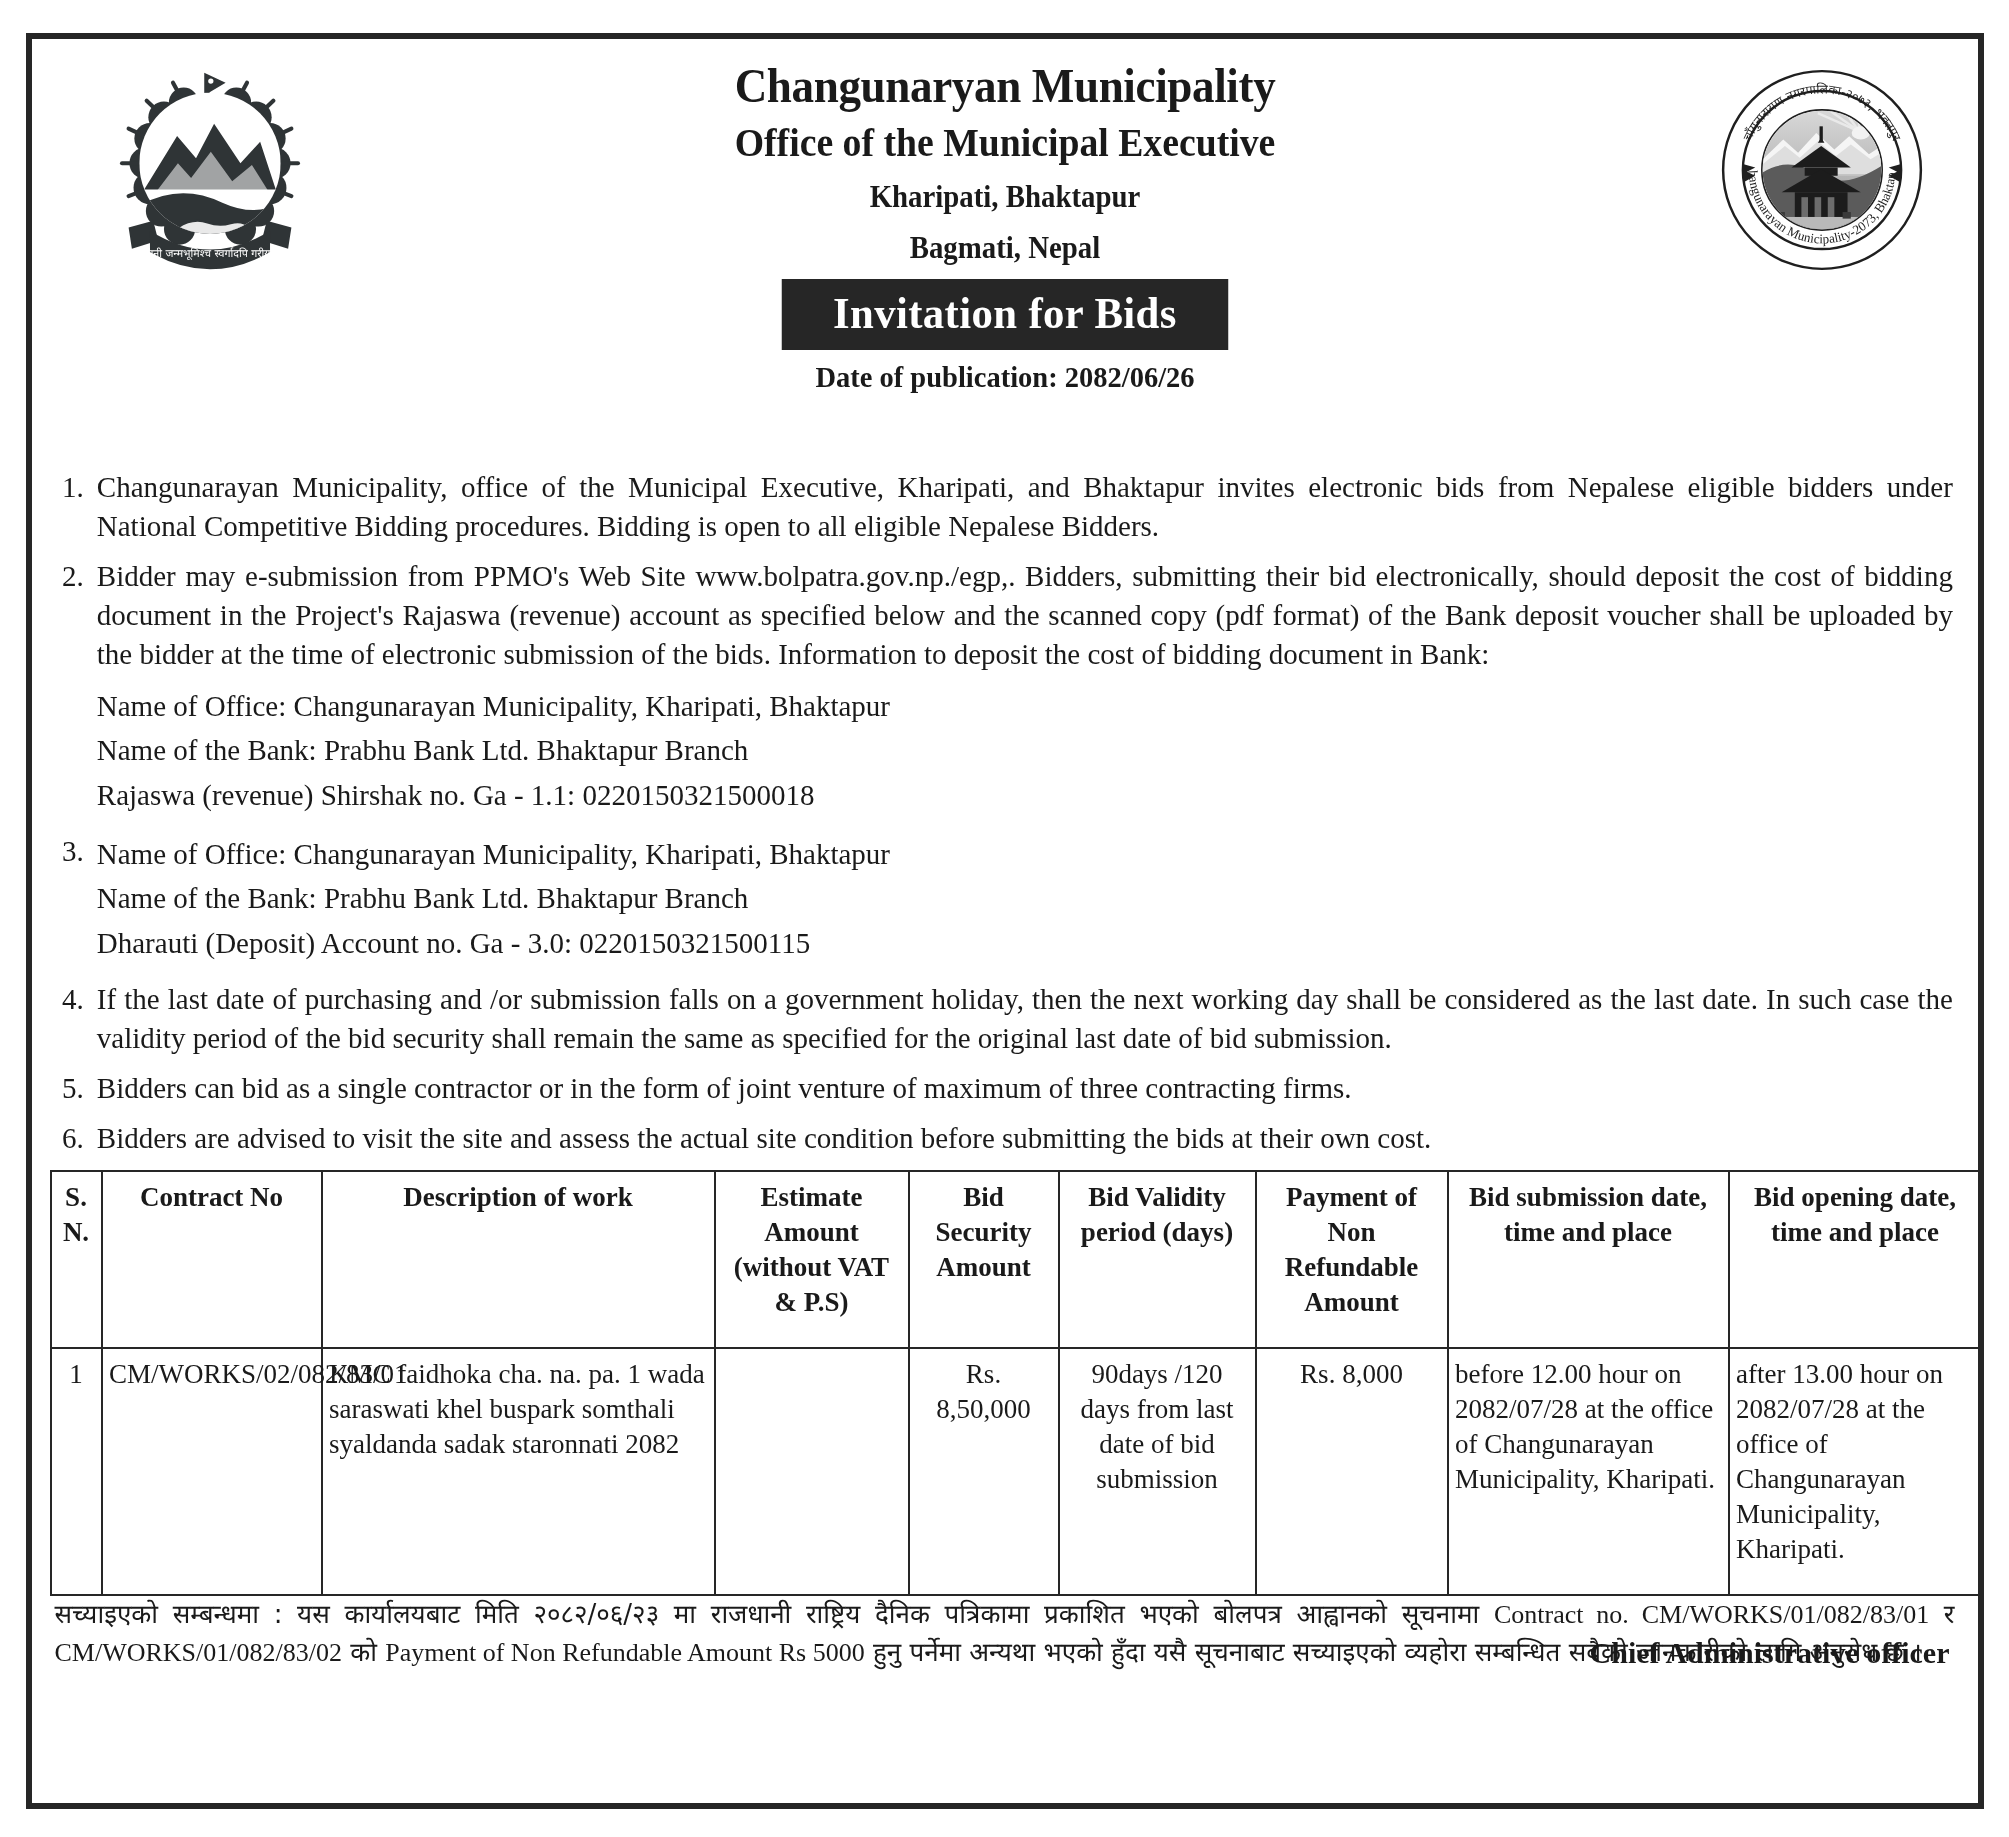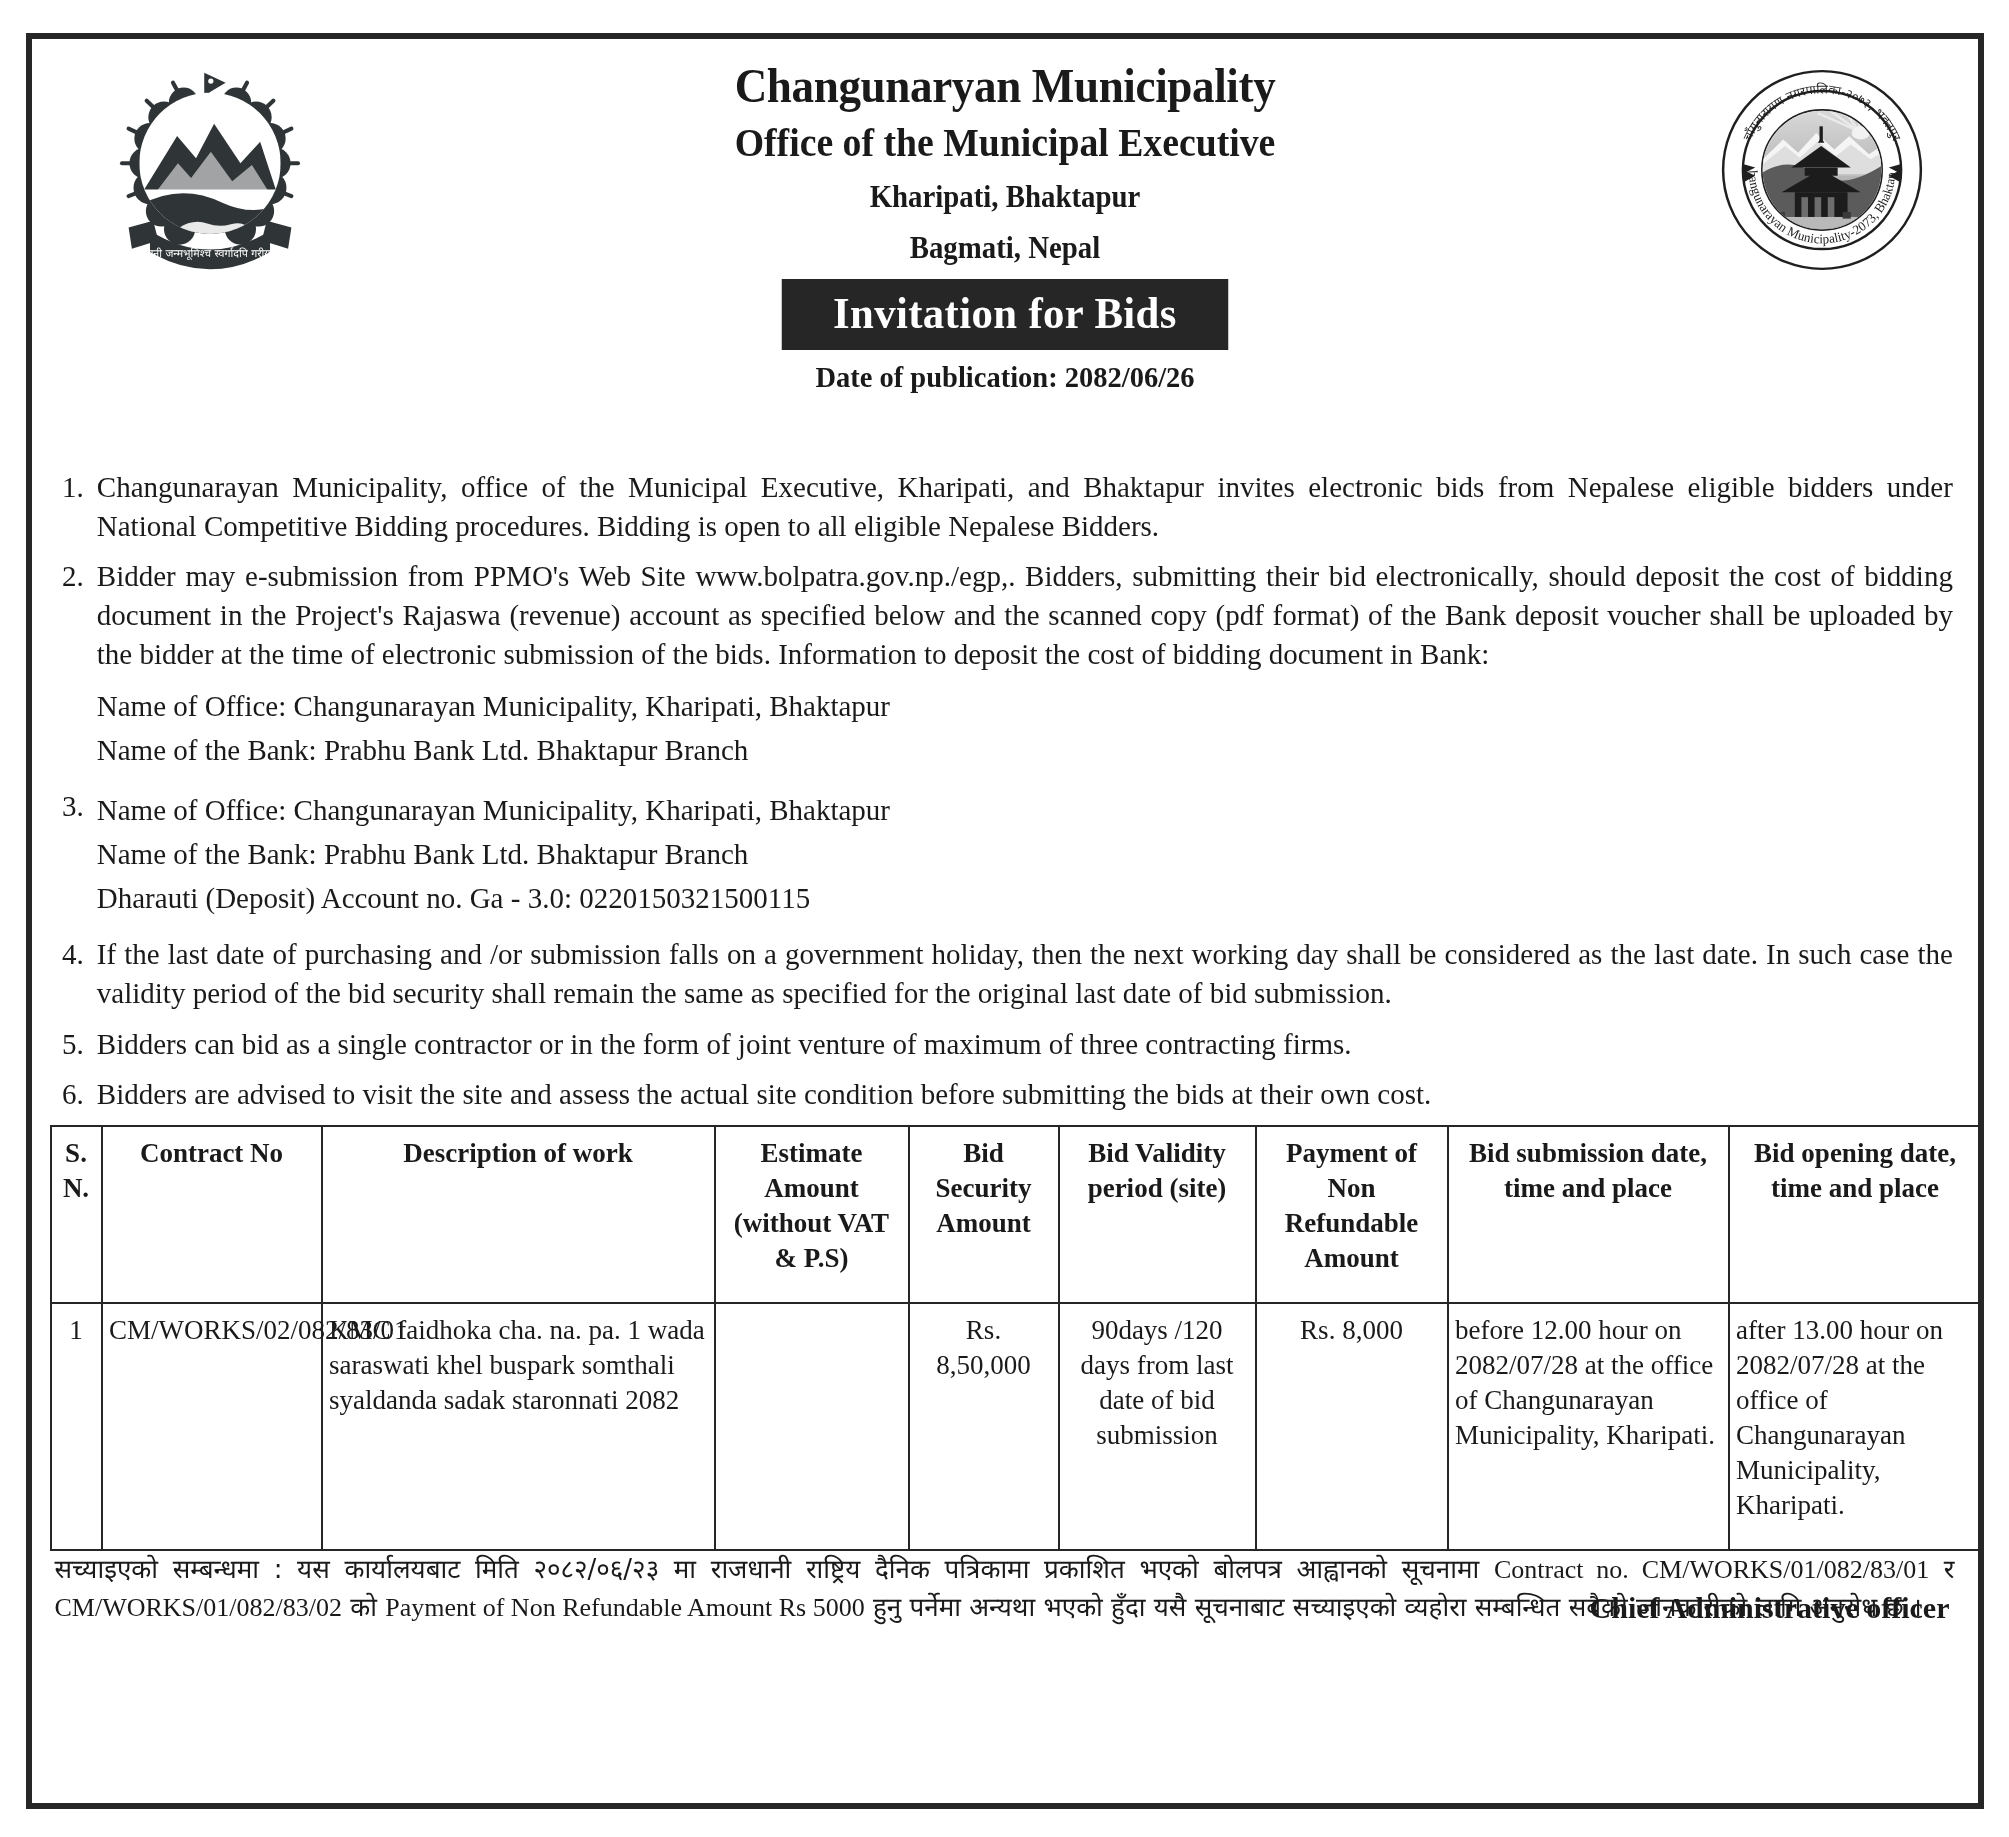--- a/index.html
+++ b/index.html
@@ -369,20 +369,21 @@
       <div class="clause-body">Changunarayan Municipality, office of the Municipal Executive, Kharipati, and Bhaktapur invites electronic bids from Nepalese eligible bidders under National Competitive Bidding procedures. Bidding is open to all eligible Nepalese Bidders.</div>
     </div>
 
     <div class="clause">
       <div class="clause-num">2.</div>
       <div class="clause-body">
         <p>Bidder may e-submission from PPMO's Web Site www.bolpatra.gov.np./egp,. Bidders, submitting their bid electronically, should deposit the cost of bidding document in the Project's Rajaswa (revenue) account as specified below and the scanned copy (pdf format) of the Bank deposit voucher shall be uploaded by the bidder at the time of electronic submission of the bids. Information to deposit the cost of bidding document in Bank:</p>
         <div class="sub-block">
           <div class="tight">Name of Office: Changunarayan Municipality, Kharipati, Bhaktapur</div>
           <div class="tight">Name of the Bank: Prabhu Bank Ltd. Bhaktapur Branch</div>
+          <div class="tight">Rajaswa (revenue) Shirshak no. Ga - 1.1: 0220150321500018</div>
         </div>
       </div>
     </div>
 
     <div class="clause">
       <div class="clause-num">3.</div>
       <div class="clause-body">
         <div class="sub-block" style="margin-top:3.3px">
           <div class="tight">Name of Office: Changunarayan Municipality, Kharipati, Bhaktapur</div>
           <div class="tight">Name of the Bank: Prabhu Bank Ltd. Bhaktapur Branch</div>
@@ -408,21 +409,21 @@
   </div>
 
   <table class="bids">
     <thead>
       <tr>
         <th class="c-sn">S. N.</th>
         <th class="c-cno">Contract No</th>
         <th class="c-desc">Description of work</th>
         <th class="c-est">Estimate Amount (without VAT &amp; P.S)</th>
         <th class="c-bsec">Bid Security Amount</th>
-        <th class="c-valid">Bid Validity period (site)</th>
+        <th class="c-valid">Bid Validity period (days)</th>
         <th class="c-pay">Payment of  Non Refundable Amount</th>
         <th class="c-sub">Bid submission date, time and place</th>
         <th class="c-open">Bid opening date, time and place</th>
       </tr>
     </thead>
     <tbody>
       <tr>
         <td class="num">1</td>
         <td>CM/WORKS/02/082/83/01</td>
         <td>KMC faidhoka cha. na. pa. 1 wada saraswati khel buspark somthali syaldanda sadak staronnati 2082</td>

